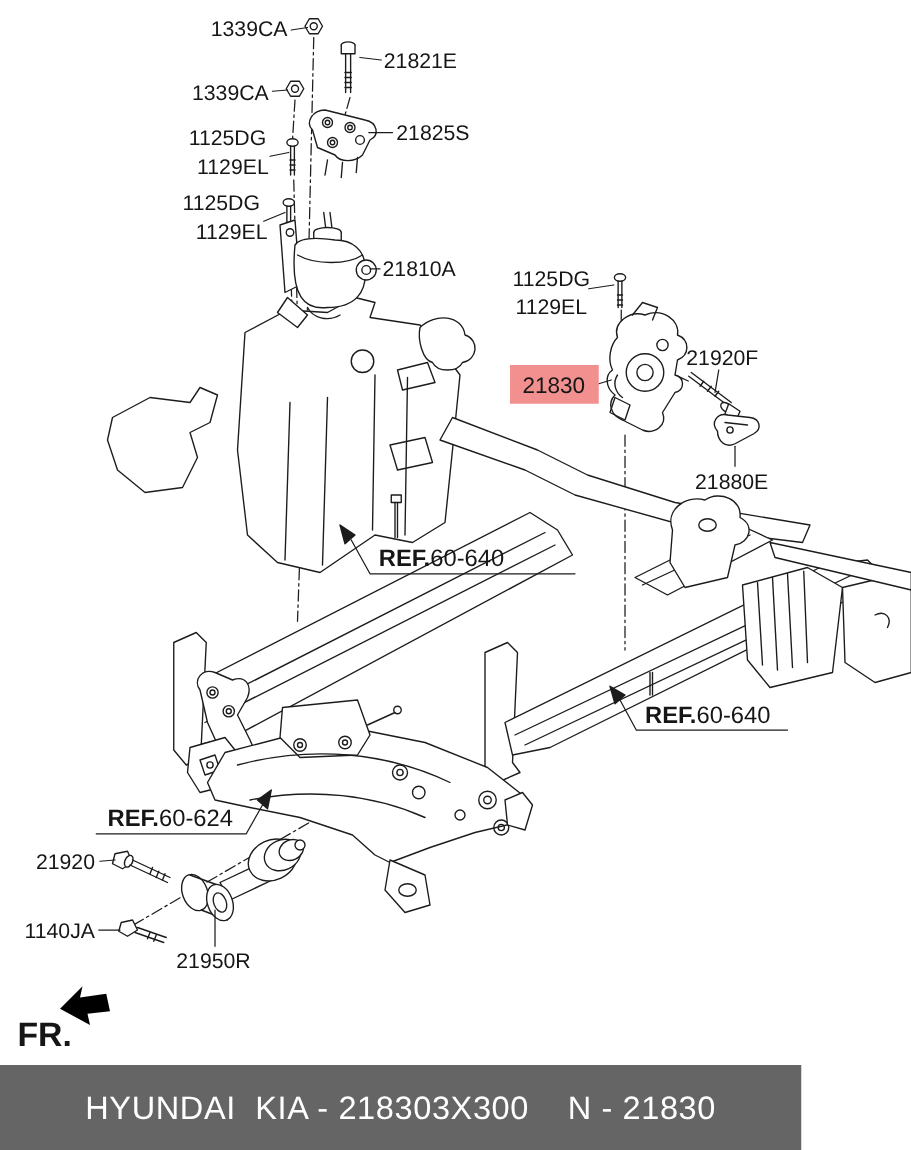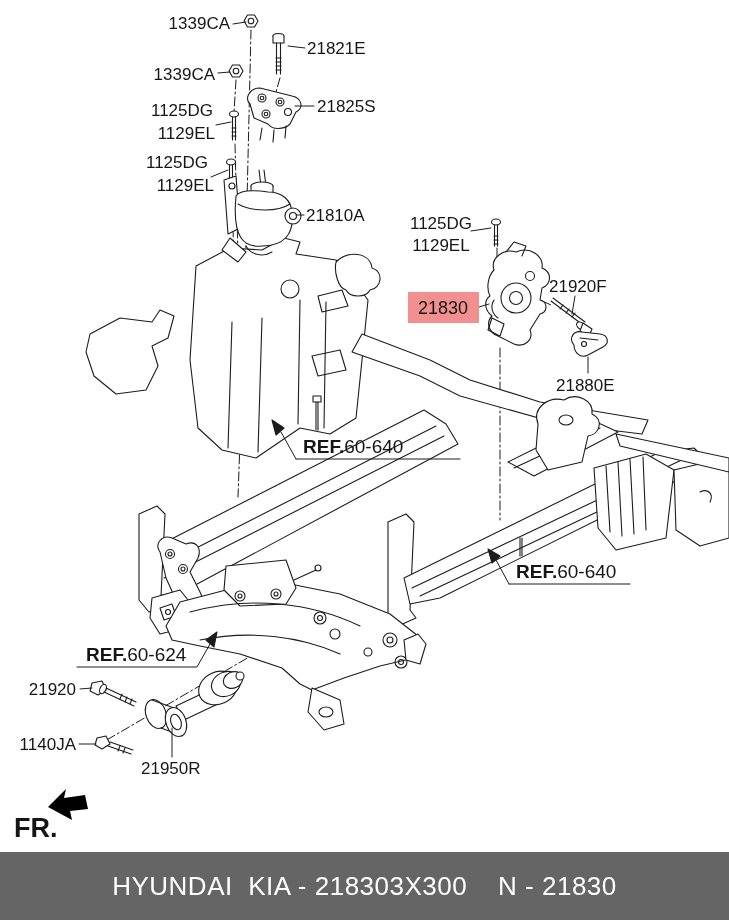--- a/index.html
+++ b/index.html
@@ -5,21 +5,21 @@
   html,body{margin:0;padding:0;background:#fff;}
   #stage{position:relative;width:729px;height:920px;background:#fff;overflow:hidden;
          font-family:"Liberation Sans",sans-serif;}
   svg{display:block;}
   svg text{font-family:"Liberation Sans",sans-serif;fill:#161616;}
   .lbl{font-size:17px;}
   .ref{font-size:19px;}
   .refb{font-weight:bold;}
   .frtxt{font-size:27px;font-weight:bold;}
   .hl{font-size:18px;}
-  #footer{position:absolute;left:0;top:852px;width:729px;height:68px;
+  #footer{position:absolute;left:0;top:852px;width:641px;height:68px;
           background:#666565;display:flex;align-items:center;justify-content:center;}
   #footer span{color:#ffffff;font-size:26px;white-space:pre;letter-spacing:0.5px;}
 </style>
 </head>
 <body>
 
 <div id="stage">
 <svg width="729" height="852" viewBox="0 0 729 852">
   <g fill="none" stroke="#1c1c1c" stroke-width="1.1" stroke-linejoin="round" stroke-linecap="round">
 

